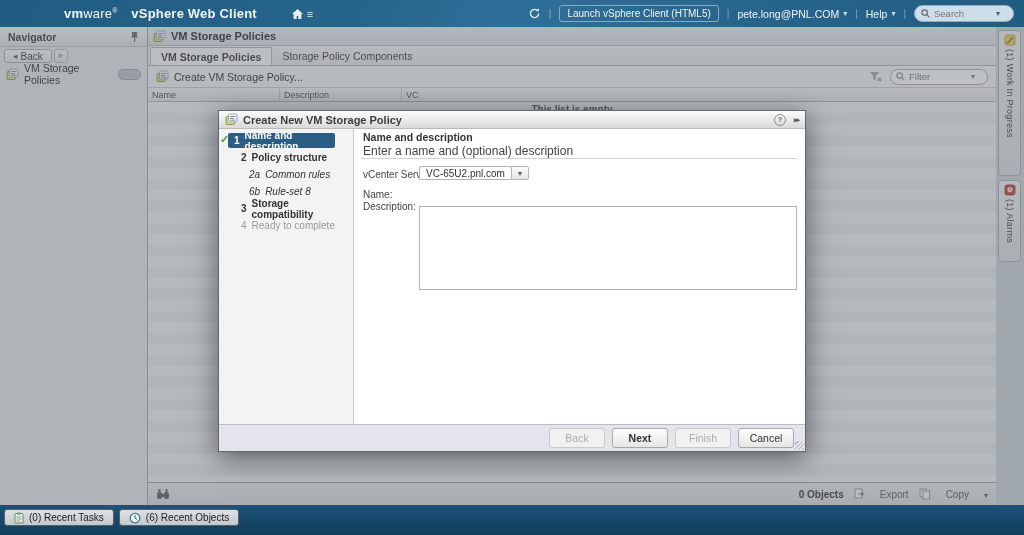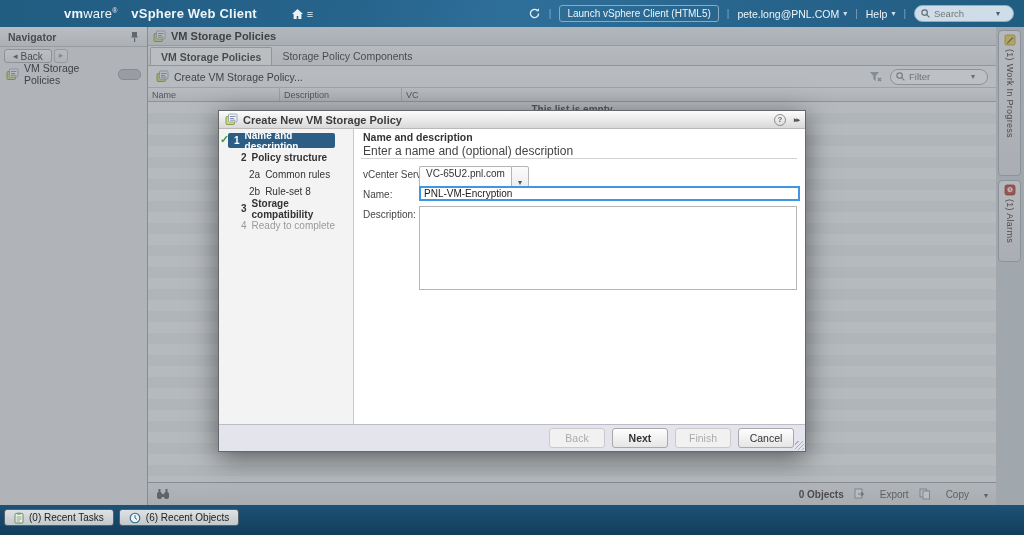--- a/index.html
+++ b/index.html
@@ -83,32 +83,32 @@
   .dlg-title { height:18px; background:linear-gradient(#fcfcfc,#d9d9d9); border-bottom:1px solid #b9b9b9;
                display:flex; align-items:center; gap:5px; padding:0 6px; font-size:11px; font-weight:bold; color:#3c3c3c; }
   .dlg-title-right { margin-left:auto; display:flex; align-items:center; gap:8px; }
   .help-circle { width:12px; height:12px; border:1px solid #8d8d8d; border-radius:50%; color:#6c6c6c; font-size:8px; font-weight:bold;
                  display:flex; align-items:center; justify-content:center; }
   .collapse { font-size:7px; color:#555; letter-spacing:-1px; }
   .dlg-body { position:absolute; top:18px; left:0; right:0; bottom:27px; display:flex; }
   .dlg-steps { width:135px; background:#f3f3f3; border-right:1px solid #c9c9c9; padding-top:3px; position:relative; }
   .step { position:relative; height:17px; display:flex; align-items:center; font-size:10px; color:#333; padding-left:22px; font-weight:bold; }
   .step .num { margin-right:5px; }
-  .step.sub { padding-left:30px; font-weight:normal; }
+  .step.sub { padding-left:30px; font-weight:normal;font-style:italic; }
   .step.disabled { color:#9a9a9a; font-weight:normal; }
   .step.selected { padding-left:0; }
   .step.selected .selbox { margin-left:9px; width:107px; height:15px; background:#2b5d85; border-radius:2px; color:#fff;
                            display:flex; align-items:center; padding-left:6px; font-weight:bold; }
   .step .chk { position:absolute; left:1px; top:1px; color:#3fa33f; font-size:11px; font-weight:bold; }
   .dlg-content { flex:1; position:relative; background:#fff; }
   .dc-heading { position:absolute; left:9px; top:2px; font-size:10.5px; font-weight:bold; color:#333; }
   .dc-sub { position:absolute; left:9px; top:15px; font-size:12px; color:#444; }
   .dc-divider { position:absolute; left:7px; right:8px; top:29px; border-top:1px solid #d2d2d2; }
   .f-label { position:absolute; left:9px; font-size:10px; color:#444; }
-  .vc-select { position:absolute; left:65px; top:37px; display:flex; height:33px; }
+  .vc-select { position:absolute; left:65px; top:37px; display:flex; height:14px; }
   .vc-value { border:1px solid #b5b5b5; border-right:none; border-radius:2px 0 0 2px; background:#fdfdfd; font-size:10px; color:#333; padding:1px 6px 0 6px; }
   .vc-arrow { width:18px; border:1px solid #b5b5b5; border-radius:0 2px 2px 0; background:linear-gradient(#fbfbfb,#e6e6e6);
               display:flex; align-items:center; justify-content:center; font-size:8px; color:#555; }
   .name-input { position:absolute; left:65px; top:57px; width:381px; height:15px; border:2px solid #3f97e4; font-size:10px; color:#222;
                 padding:0 3px; outline:none; font-family:"Liberation Sans",sans-serif; }
   .desc-area { position:absolute; left:65px; top:77px; width:378px; height:84px; border:1px solid #b5b5b5; resize:none; outline:none;
                font-size:10px; font-family:"Liberation Sans",sans-serif; }
   .dlg-footer { position:absolute; left:0; right:0; bottom:0; height:27px; background:#e4e4ed; border-top:1px solid #bcbcc8;
                 display:flex; align-items:center; justify-content:flex-end; gap:7px; padding-right:11px; }
   .dlg-btn { min-width:56px; height:20px; border-radius:3px; border:1px solid #a9a9a9; background:linear-gradient(#fdfdfd,#e6e6e6);
@@ -363,21 +363,21 @@
         </div>
         <div class="step">
           <span class="num">2</span>
             <span>Policy structure</span>
         </div>
         <div class="step sub">
           <span class="num">2a</span>
             <span>Common rules</span>
         </div>
         <div class="step sub">
-          <span class="num">2b</span>
+          <span class="num">6b</span>
             <span>Rule-set 8</span>
         </div>
         <div class="step">
           <span class="num">3</span>
             <span>Storage compatibility</span>
         </div>
         <div class="step disabled">
           <span class="num">4</span>
             <span>Ready to complete</span>
         </div>
@@ -388,23 +388,22 @@
         <div class="dc-sub">Enter a name and (optional) description</div>
         <div class="dc-divider"></div>
 
         <span class="f-label" style="top:40px">vCenter Server:</span>
         <span class="vc-select">
           <span class="vc-value">VC-65U2.pnl.com</span>
           <span class="vc-arrow">▾</span>
         </span>
 
         <span class="f-label" style="top:60px">Name:</span>
-        <input class="name-input" value="PNL-VM-Encryption" style="">
-
-        <span class="f-label" style="top:80px">Description:</span>
+
+        <span class="f-label" style="top:72px">Description:</span>
         <textarea class="desc-area" style=""></textarea>
       </div>
     </div>
 
     <div class="dlg-footer">
       <button class="dlg-btn" disabled="">Back</button>
       <button class="dlg-btn bold">Next</button>
       <button class="dlg-btn" disabled="">Finish</button>
       <button class="dlg-btn">Cancel</button>
     </div>

